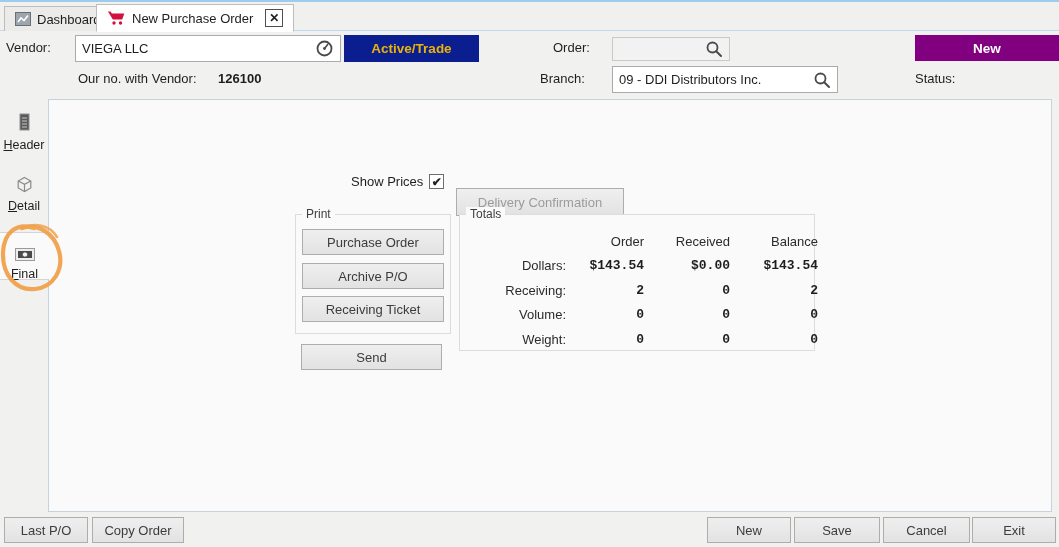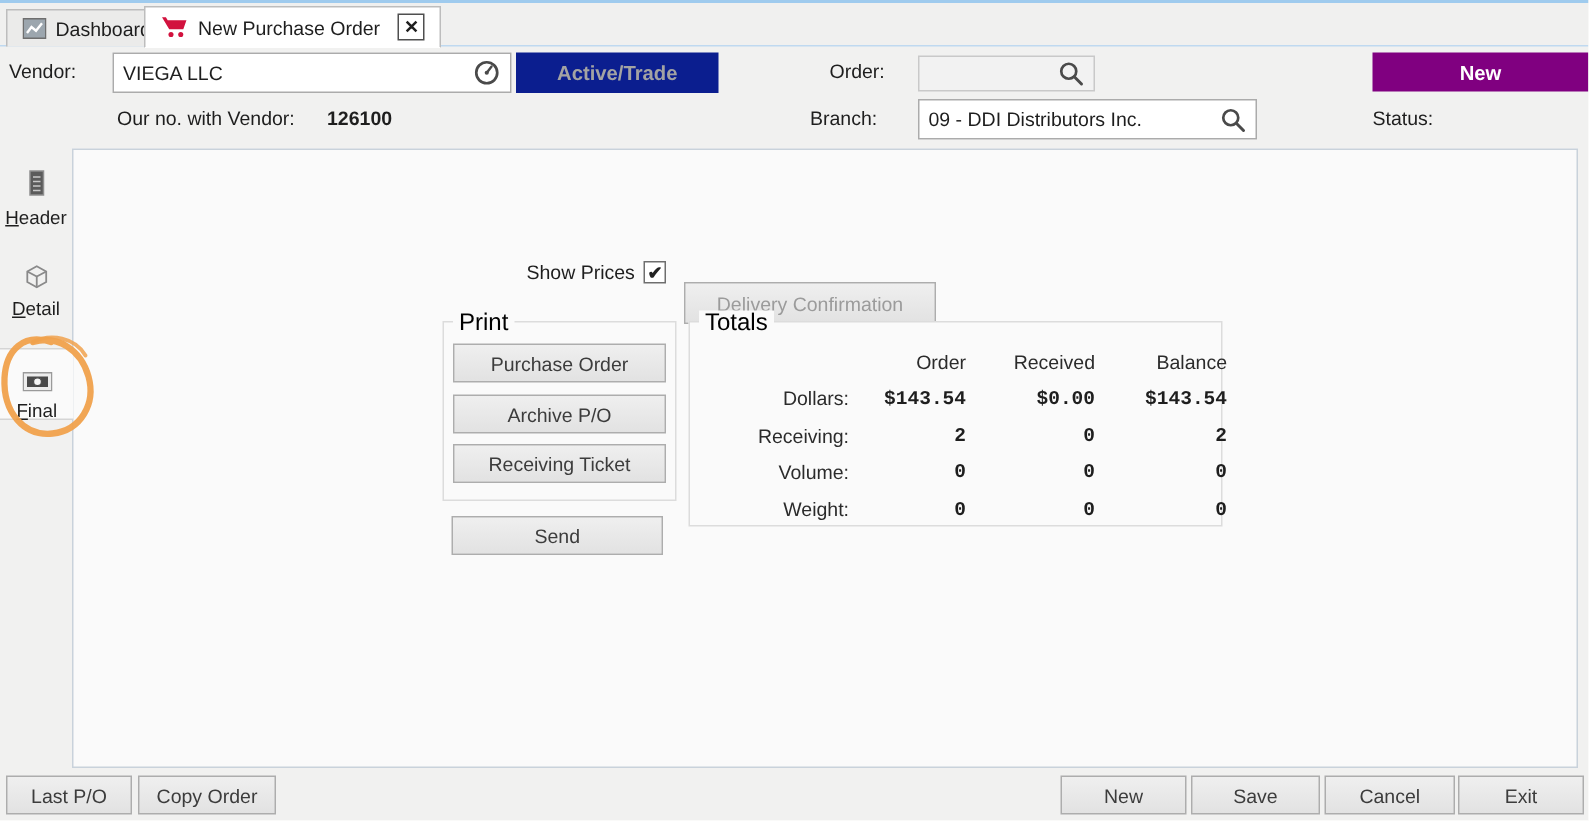--- a/index.html
+++ b/index.html
@@ -20,21 +20,21 @@
   .tab-active { left:96px; top:2px; height:28px; background:#FFFFFF;
     border:1px solid #BDBDBD; border-bottom:1px solid #FFFFFF; z-index:2; }
   .tab-close { display:inline-flex; align-items:center; justify-content:center;
     width:18px; height:18px; border:1px solid #4F4F4F; background:#FFFFFF;
     font-weight:bold; font-size:12px; color:#1E1E1E; margin-left:6px; }
   
   .hdr-label { position:absolute; height:26px; line-height:26px; font-size:13px; }
   .field { position:absolute; background:#FFFFFF; border:1px solid #ABABAB;
     display:flex; align-items:center; font-size:13px; padding:0 6px; }
   .field .spacer { flex:1; }
-  .btn-navy { position:absolute; background:#0B1E8F; color:#a3a3a3;
+  .btn-navy { position:absolute; background:#0B1E8F; color:#eab308;
     font-weight:bold; font-size:13.5px; display:flex; align-items:center;
     justify-content:center; border:none; cursor:pointer; }
   .btn-purple { position:absolute; background:#800080; color:#FFFFFF;
     font-weight:bold; font-size:13.5px; display:flex; align-items:center;
     justify-content:center; border:none; cursor:pointer; }
   .bold-val { font-weight:bold; }
   
   .panel { position:absolute; left:48px; top:97px; width:1004px; height:413px;
     background:#FAFAFA; border:1px solid #C9D2DB; z-index:1; }
   
@@ -48,21 +48,21 @@
   .annot { position:absolute; z-index:5; pointer-events:none; }
   
   .btn { position:absolute; background:linear-gradient(#EFEFEF,#E2E2E2);
     border:1px solid #ADADAD; color:#3C3C3C; font-size:13px;
     display:flex; align-items:center; justify-content:center;
     font-family:"Liberation Sans", sans-serif; cursor:pointer; }
   .btn-disabled { color:#9B9B9B;margin-top:19px; }
   
   .groupbox { position:absolute; border:1px solid #DCDCDC; background:#FAFAFA; }
   .groupbox > .gb-title { position:absolute; top:-8px; left:6px;
-    background:#FAFAFA; padding:0 4px; font-size:16px; color:#000000; }
+    background:#FAFAFA; padding:0 4px; font-size:12px; color:#404040; }
   
   .show-prices { position:absolute; display:flex; align-items:center; gap:6px; }
   .checkbox { width:15px; height:15px; background:#FFFFFF; border:1px solid #6E6E6E;
     display:flex; align-items:center; justify-content:center;
     font-size:12px; font-weight:bold; color:#222222; line-height:1; cursor:pointer; }
   
   .totals-grid { position:absolute; left:8px; top:14px;
     display:grid; grid-template-columns:100px 78px 86px 88px;
     grid-auto-rows:24.5px; align-items:center; }
   .totals-grid .cell { text-align:right; font-size:13px; padding-right:2px; }

